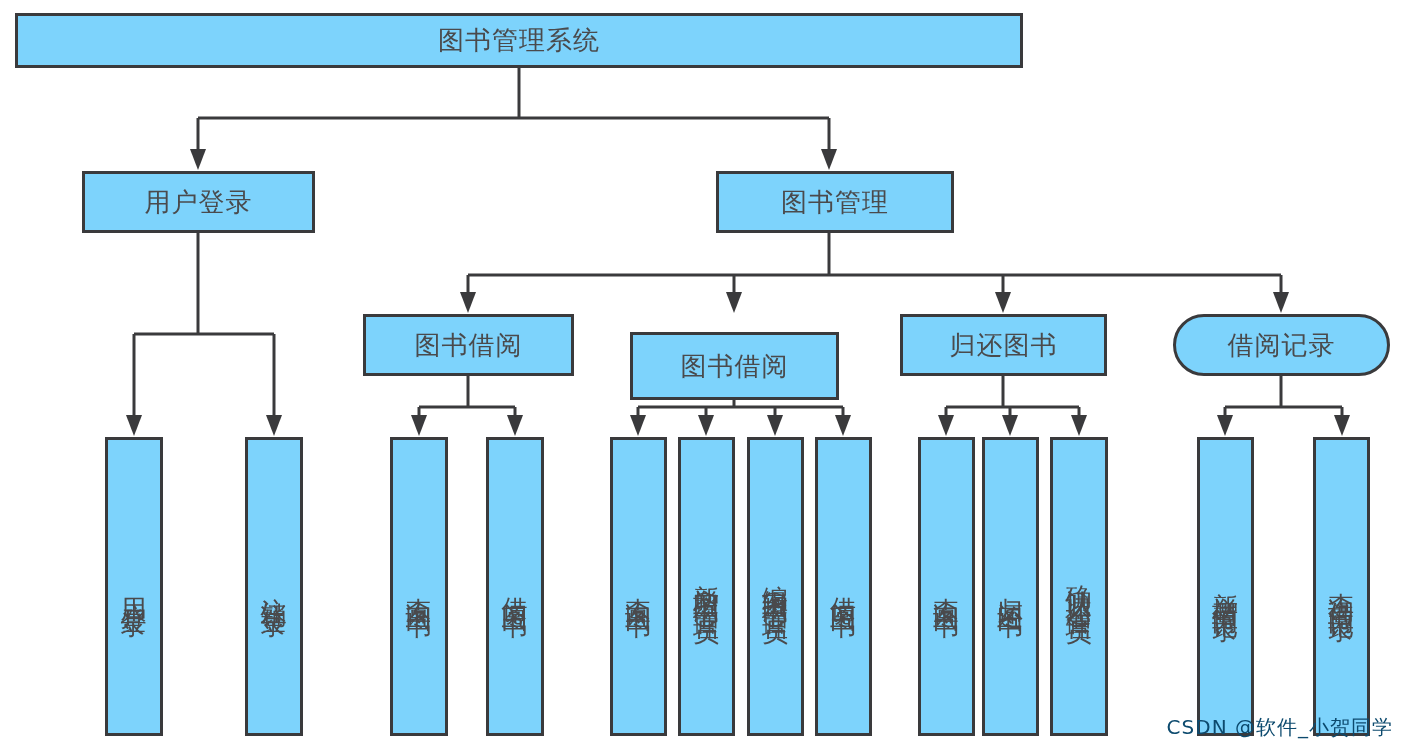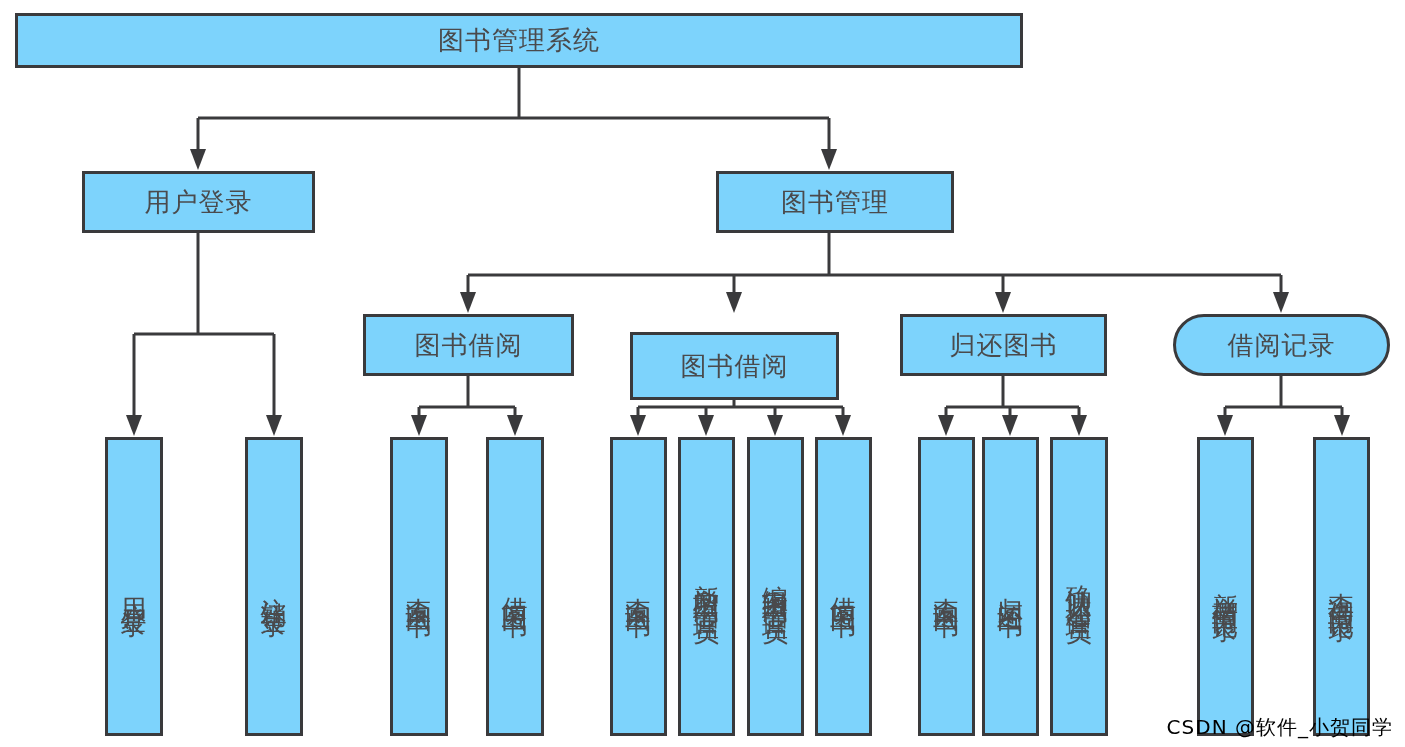--- a/index.html
+++ b/index.html
@@ -65,21 +65,21 @@
   .n-leaf-q3       { left: 918px;  width: 57px; }
   .n-leaf-return   { left: 982px;  width: 57px; }
   .n-leaf-confirm  { left: 1050px; width: 58px; }
   .n-leaf-addrec   { left: 1197px; width: 57px; }
   .n-leaf-qrec     { left: 1313px; width: 57px; }
   .watermark {
     position: absolute;
     right: 12px;
     bottom: 6px;
     font-size: 20px;
-    color: #000000;
+    color: #0c4a6e;
     letter-spacing: 1px;
     white-space: nowrap;
   }
 </style>
 </head>
 <body>
 
 <div id="stage">
 
   <svg id="connectors" viewBox="0 0 1405 747" xmlns="http://www.w3.org/2000/svg">

